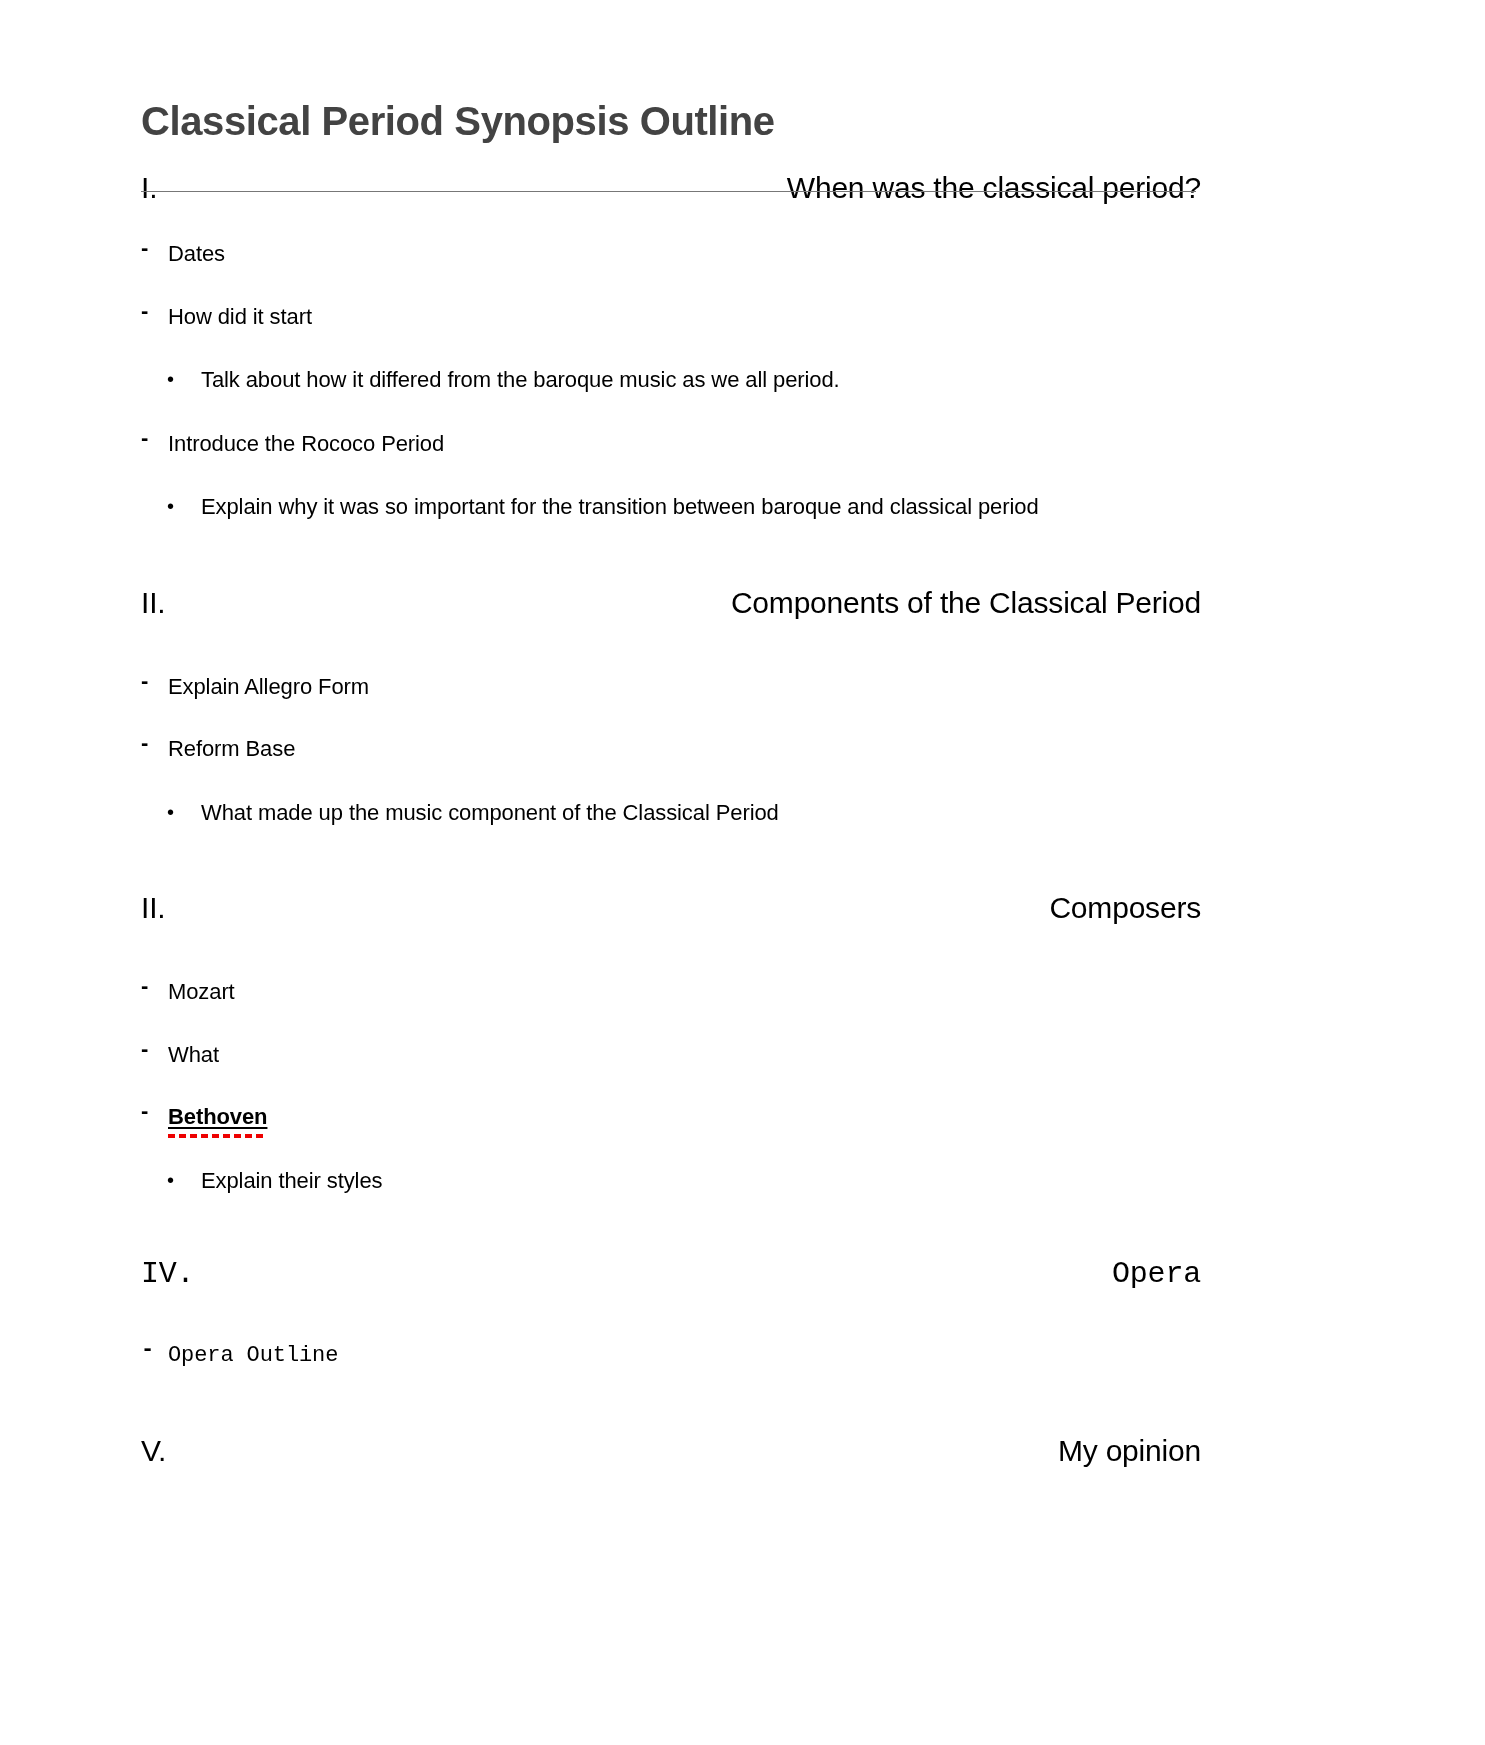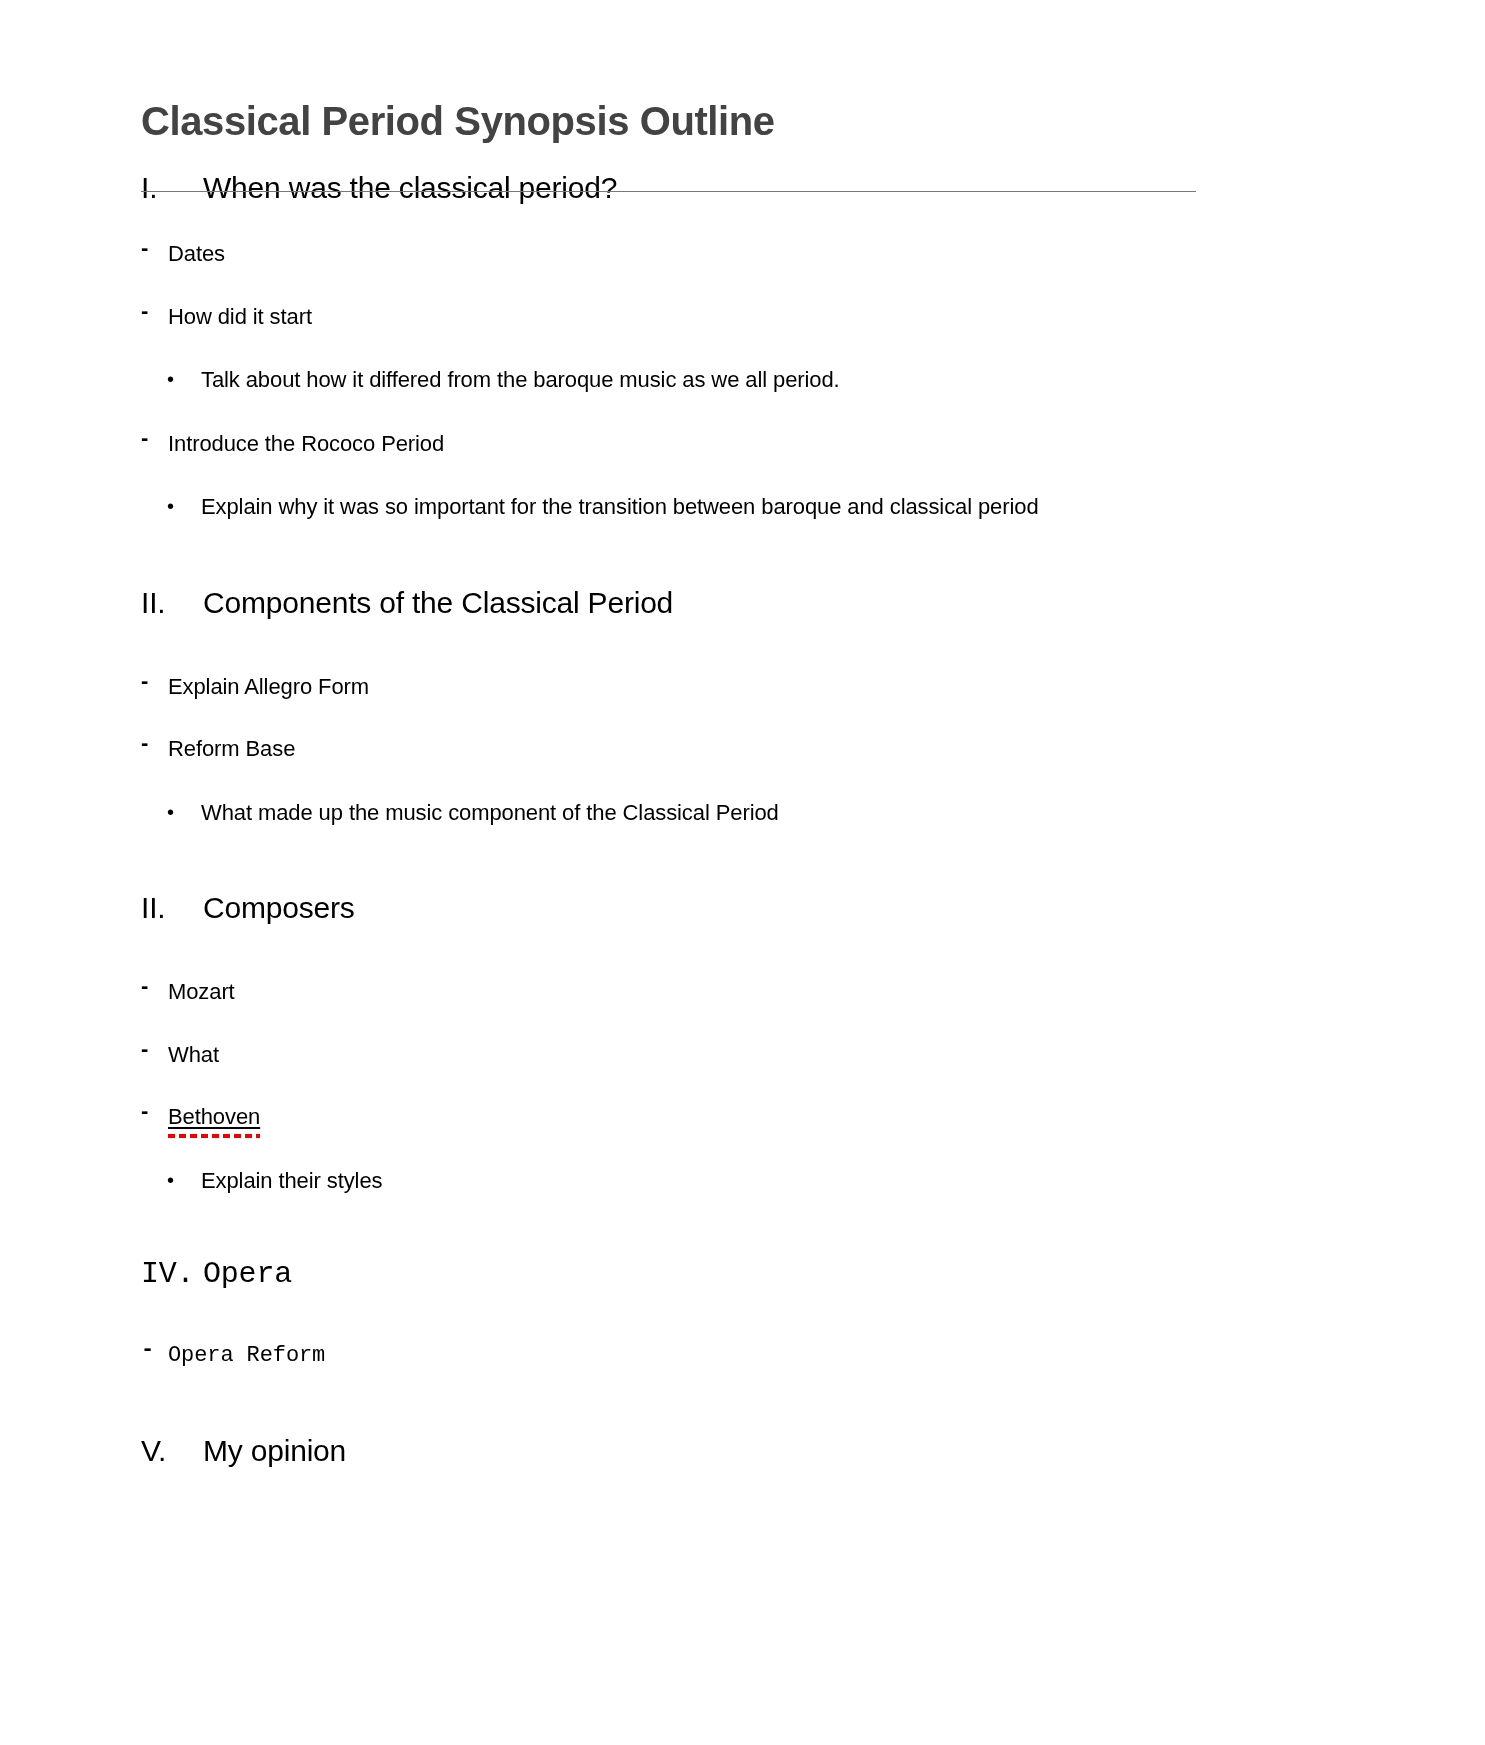--- a/index.html
+++ b/index.html
@@ -65,20 +65,21 @@
     line-height: 1.2;
     letter-spacing: -0.2px;
   }
   .section-heading .numeral {
     display: inline-block;
     min-width: 62px;
     flex: 0 0 auto;
   }
   .section-heading .heading-text {
     flex: 1 1 auto;
+    text-align: right;
   }
 
   
   .dash-item {
     display: flex;
     align-items: flex-start;
     font-size: 22px;
     line-height: 1.3;
     color: #000000;
     letter-spacing: -0.1px;
@@ -120,20 +121,21 @@
   .gap-m { margin-top: 34px; }
 
   
   .misspelled {
     position: relative;
     text-decoration: underline;
     text-decoration-color: #000000;
     text-decoration-thickness: 2px;
     text-underline-offset: 3px;
     padding-bottom: 2px;
+    font-weight: bold;
   }
   .misspelled::after {
     content: "";
     position: absolute;
     left: 0;
     right: 0;
     bottom: -7px;
     height: 4px;
     background-image: linear-gradient(to right, #ee0000 0 7px, transparent 7px 11px);
     background-size: 11px 4px;
@@ -232,21 +234,21 @@
     </div>
 
     <div style="margin-top:60px;font-family:Liberation Mono, monospace;">
       <div class="section-heading">
         <span class="numeral">IV.</span>
         <span class="heading-text">Opera</span>
       </div>
 
       <div class="dash-item" style="margin-top:50px;">
         <span class="dash-marker">-</span>
-        <span class="dash-text">Opera Reform</span>
+        <span class="dash-text">Opera Outline</span>
       </div>
     </div>
 
     <div style="margin-top:62px;">
       <div class="section-heading">
         <span class="numeral">V.</span>
         <span class="heading-text">My opinion</span>
       </div>
     </div>
 

